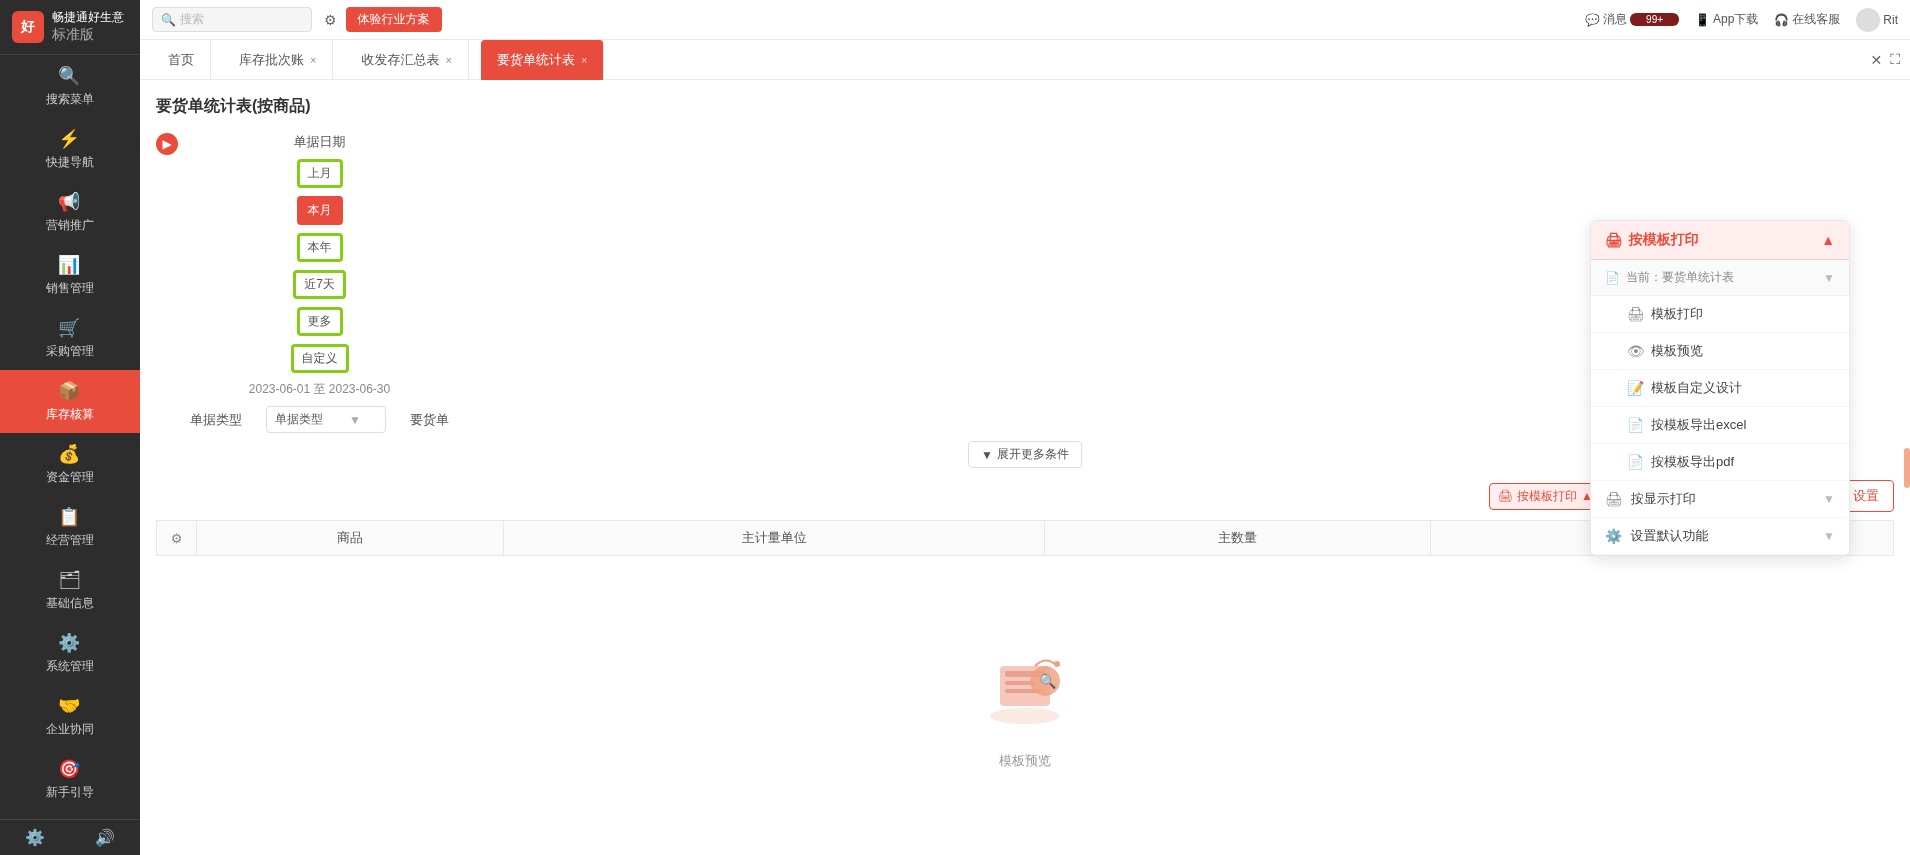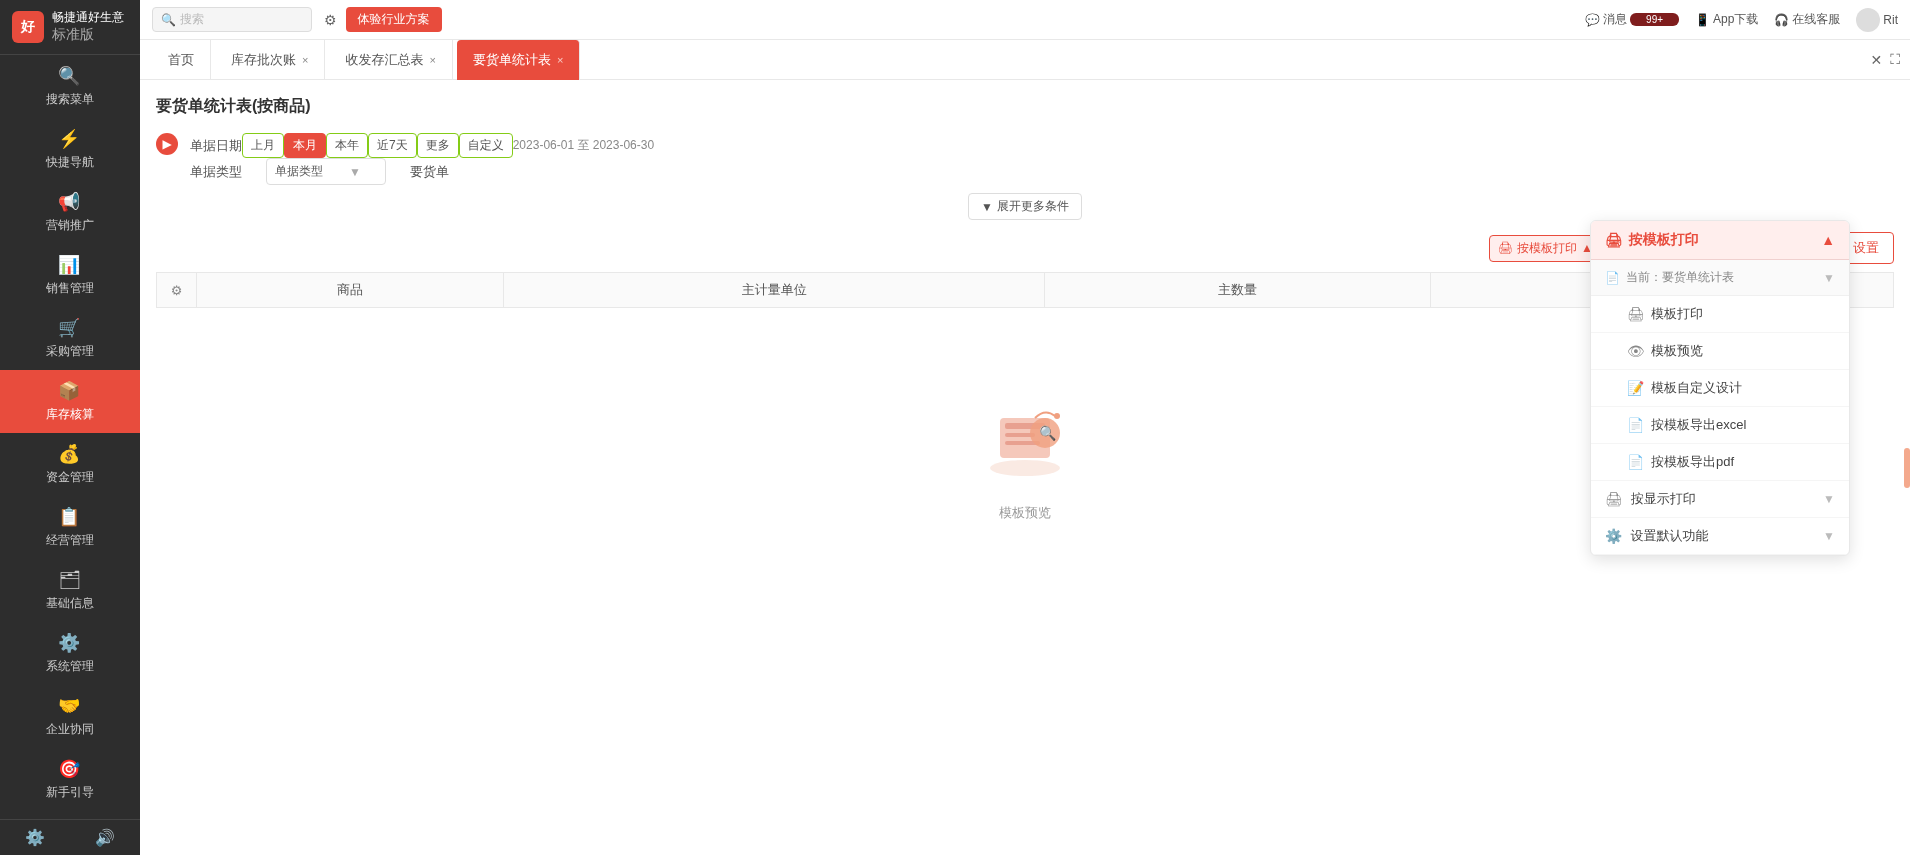--- a/index.html
+++ b/index.html
@@ -117,21 +117,21 @@
     }
 
     
     .tabbar {
       background: #fff;
       height: 40px;
       display: flex;
       align-items: center;
       padding: 0 0 0 12px;
       border-bottom: 1px solid #e8e8e8;
-      gap: 4px;
+      gap: 12px;
     }
     .tab {
       padding: 10px 16px;
       font-size: 13px;
       cursor: pointer;
       color: #555;
       border-right: 1px solid #e8e8e8;
       display: flex; align-items: center; gap: 6px;
       height: 40px;
     }
@@ -179,21 +179,21 @@
       color: white;
       border: none;
       border-radius: 50%;
       width: 22px; height: 22px;
       cursor: pointer;
       font-size: 12px;
       display: flex; align-items: center; justify-content: center;
     }
     .filter-label { color: #555; font-size: 13px; }
     .date-btn {
-      border: 1px solid #84cc16;
+      border: 3px solid #84cc16;
       border-radius: 4px;
       padding: 3px 8px;
       font-size: 12px;
       cursor: pointer;
       color: #555;
       background: white;
     }
     .date-btn.active {
       background: #e84c3d;
       color: white;
@@ -484,21 +484,21 @@
     </div>
   </div>
 
   <div class="page-content">
     <div class="content-box">
       <div class="page-title">要货单统计表(按商品)</div>
 
       <div style="display:flex; align-items:flex-start; gap:12px; margin-bottom:8px;">
         <button class="filter-expand-btn">▶</button>
         <div>
-          <div style="display:flex; align-items:center; ">
+          <div style="display:flex; align-items:center; gap:8px; margin-bottom:8px;flex-direction:column;">
             <span class="filter-label">单据日期</span>
             <button class="date-btn">上月</button>
             <button class="date-btn active">本月</button>
             <button class="date-btn">本年</button>
             <button class="date-btn">近7天</button>
             <button class="date-btn">更多</button>
             <button class="date-btn">自定义</button>
             <span class="date-range">2023-06-01 至 2023-06-30</span>
           </div>
           <div style="display:flex; align-items:center; gap:24px;">

